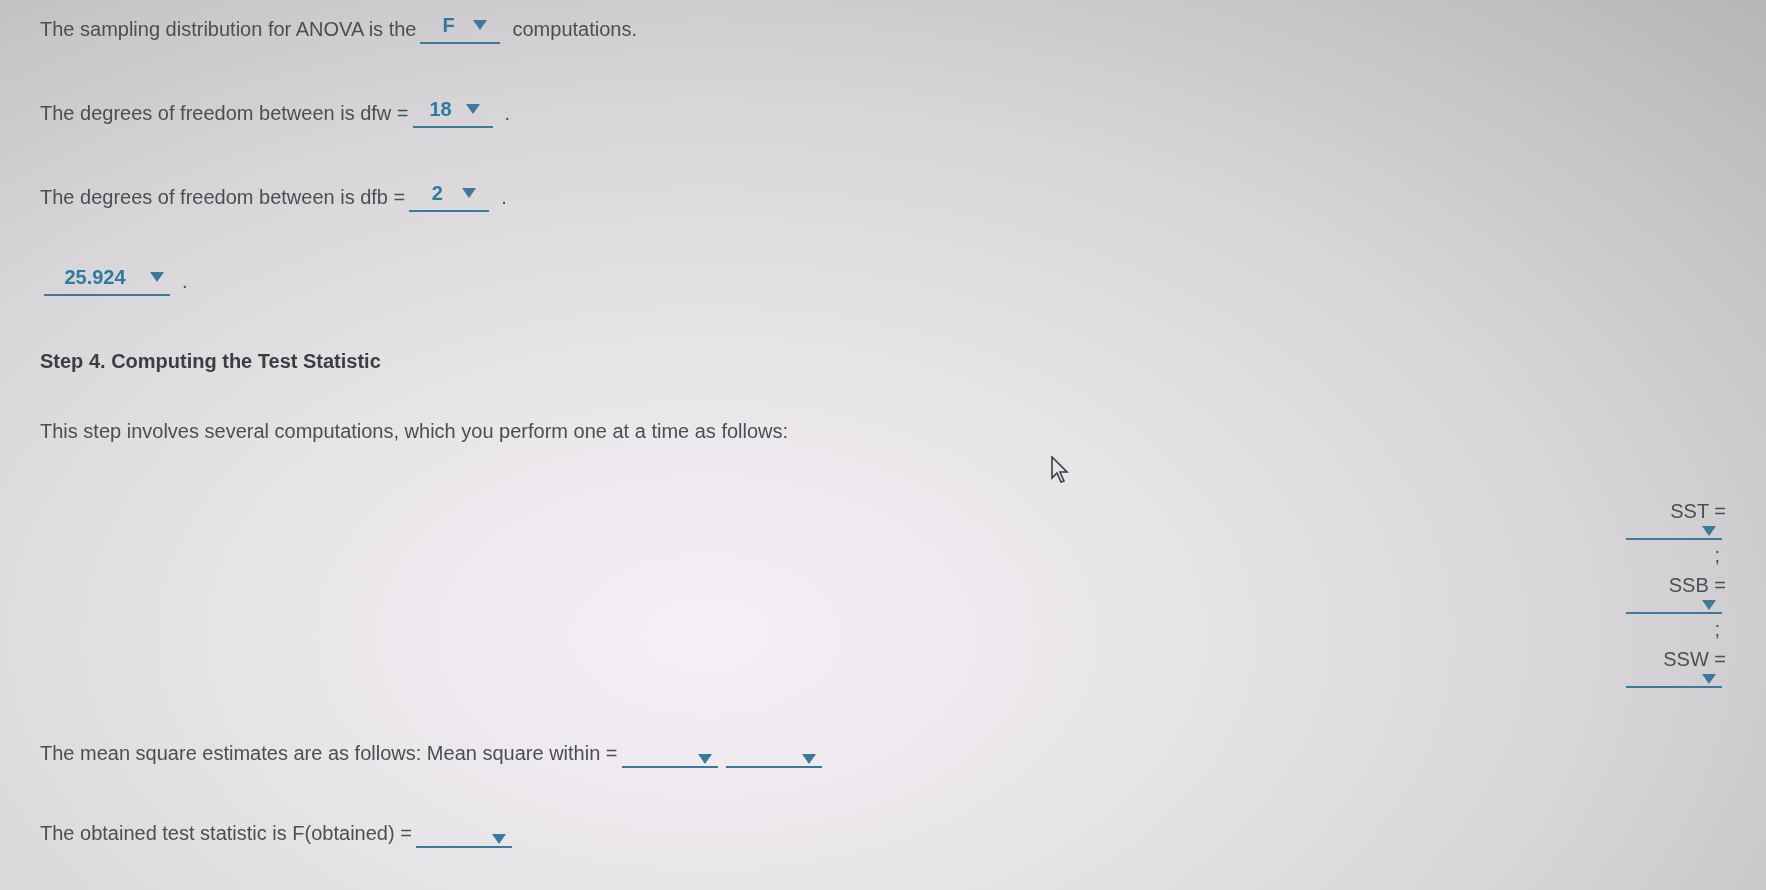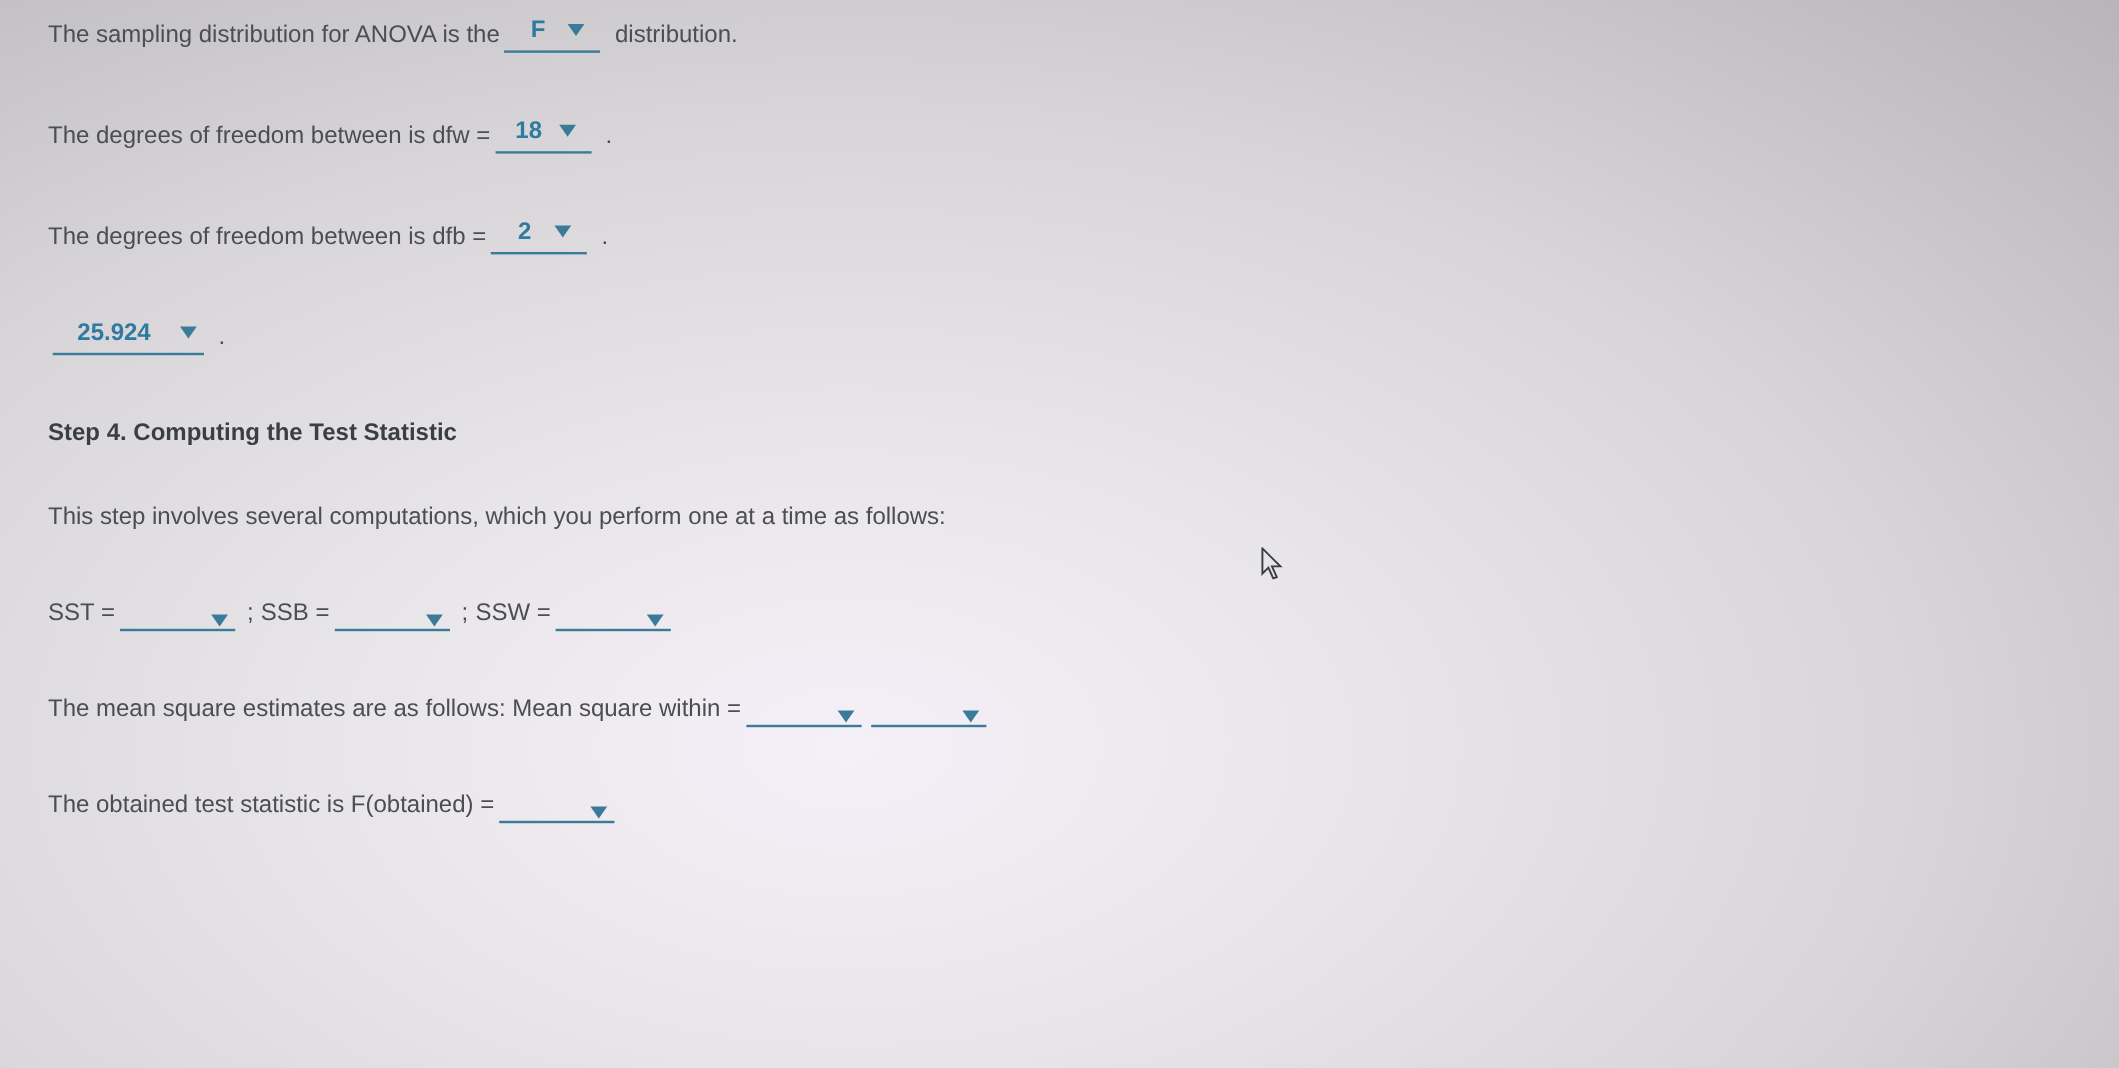--- a/index.html
+++ b/index.html
@@ -63,21 +63,21 @@
 </style>
 </head>
 <body>
 
 <div class="line">
   <span>The sampling distribution for ANOVA is the</span>
   <span class="dropdown">
     <span class="value">F</span>
     <span class="chev"></span>
   </span>
-  <span style="margin-left:8px;">distribution.</span>
+  <span style="margin-left:8px;">computations.</span>
 </div>
 
 <div class="line">
   <span>The degrees of freedom between is dfw =</span>
   <span class="dropdown">
     <span class="value">18</span>
     <span class="chev"></span>
   </span>
   <span style="margin-left:8px;">.</span>
 </div>
@@ -96,21 +96,21 @@
     <span class="value">25.924</span>
     <span class="chev"></span>
   </span>
   <span style="margin-left:8px;">.</span>
 </div>
 
 <div class="line heading tight">Step 4. Computing the Test Statistic</div>
 
 <div class="line">This step involves several computations, which you perform one at a time as follows:</div>
 
-<div class="line" style="position:relative;">
+<div class="line" style="position:relative;flex-direction:column;">
   <span>SST =</span>
   <span class="dropdown empty">
     <span class="value"></span>
     <span class="chev"></span>
   </span>
   <span style="margin:0 6px;"> ; </span>
   <span>SSB =</span>
   <span class="dropdown empty">
     <span class="value"></span>
     <span class="chev"></span>

